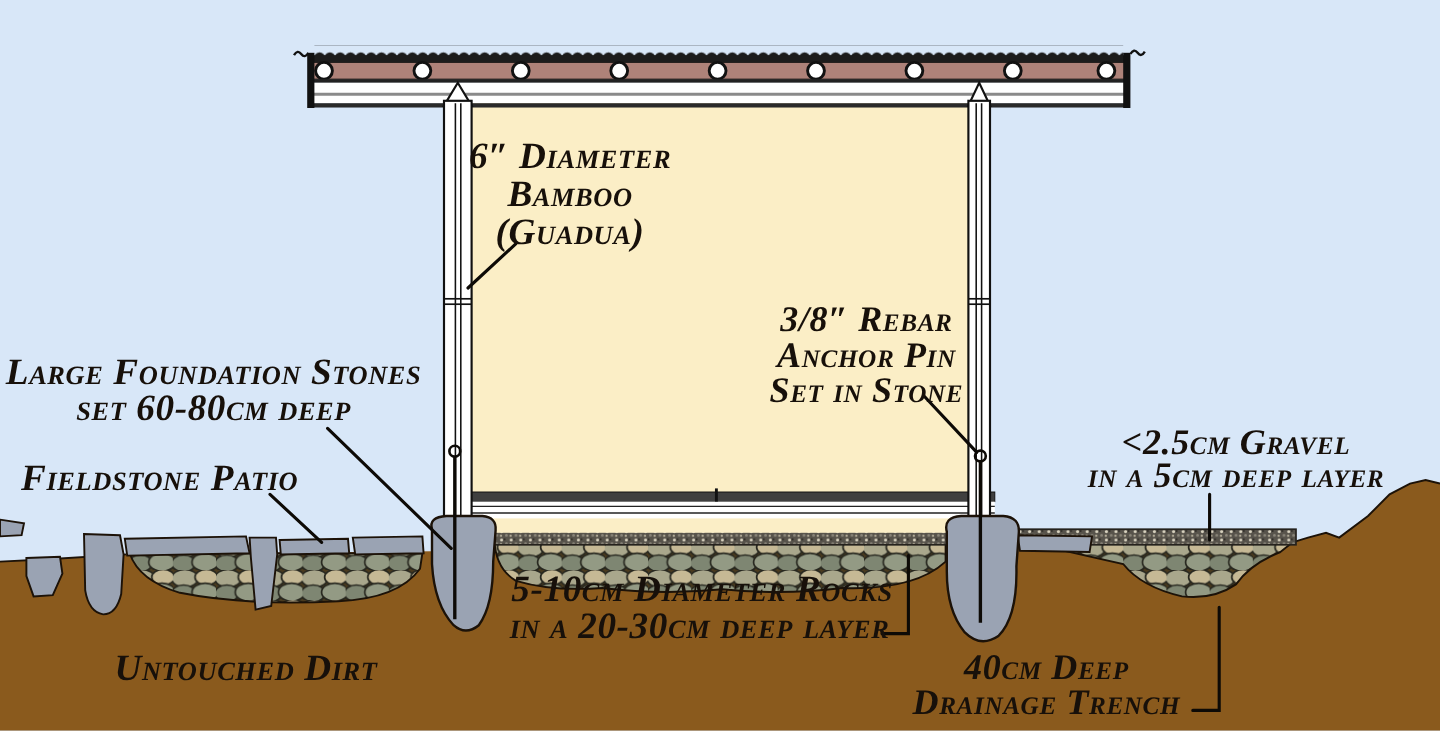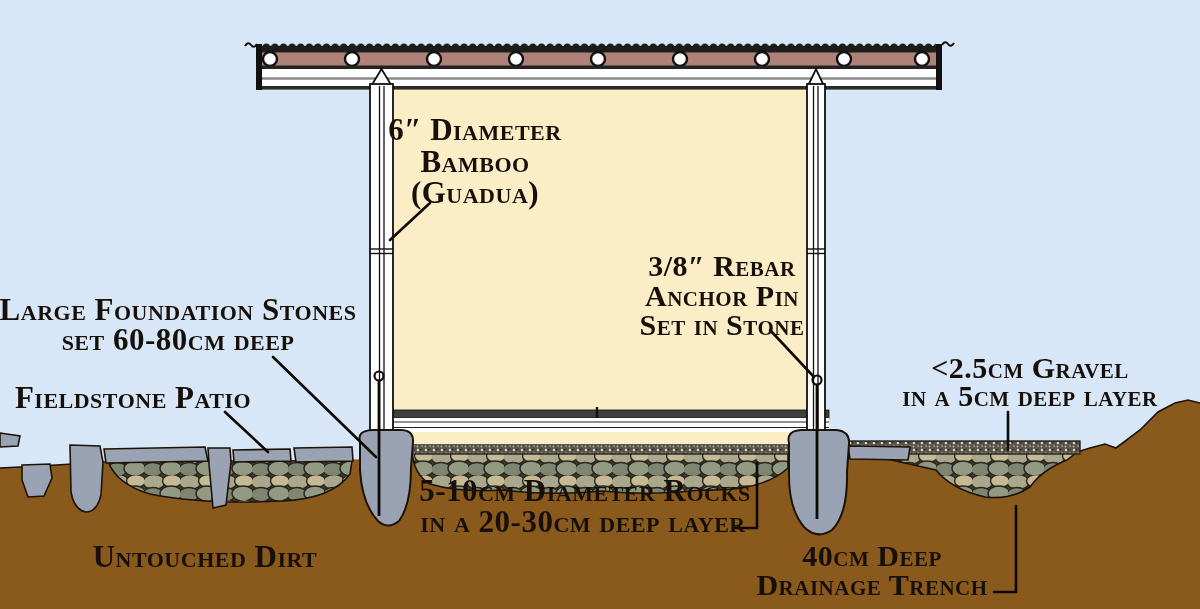--- a/index.html
+++ b/index.html
@@ -1,16 +1,16 @@
 <!DOCTYPE html>
 <html><head>
 <meta charset="utf-8">
 <style>
   html,body{margin:0;padding:0;background:#d8e7f8;}
-  .stage{width:1200px;height:609px;position:relative;overflow:hidden;}
+  .stage{width:1200px;height:609px;position:relative;overflow:hidden;font-style:italic;}
   svg{display:block;}
   .lbl{
     font-family:"Liberation Serif","DejaVu Serif",serif;
     font-variant:small-caps;
     font-weight:600;
     font-size:30px;
     fill:#17100a;
     text-anchor:middle;
     letter-spacing:0.5px;
   }

